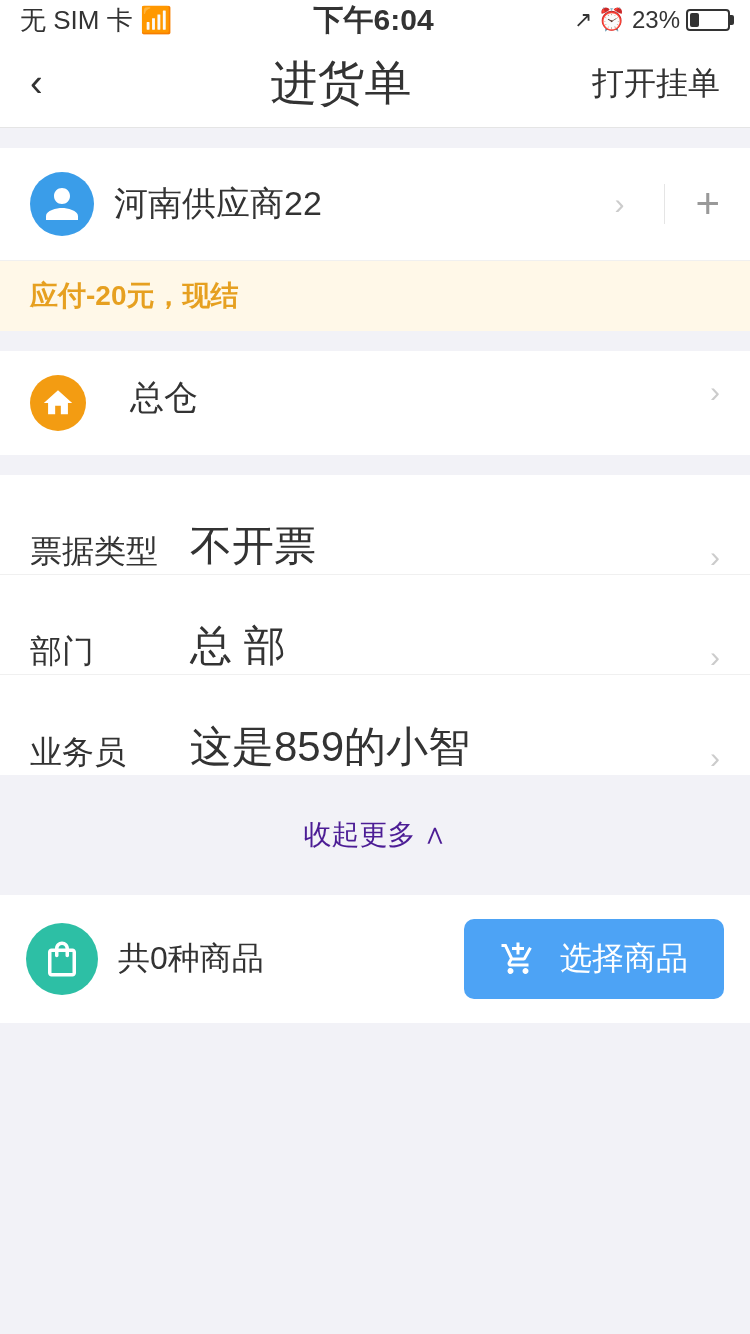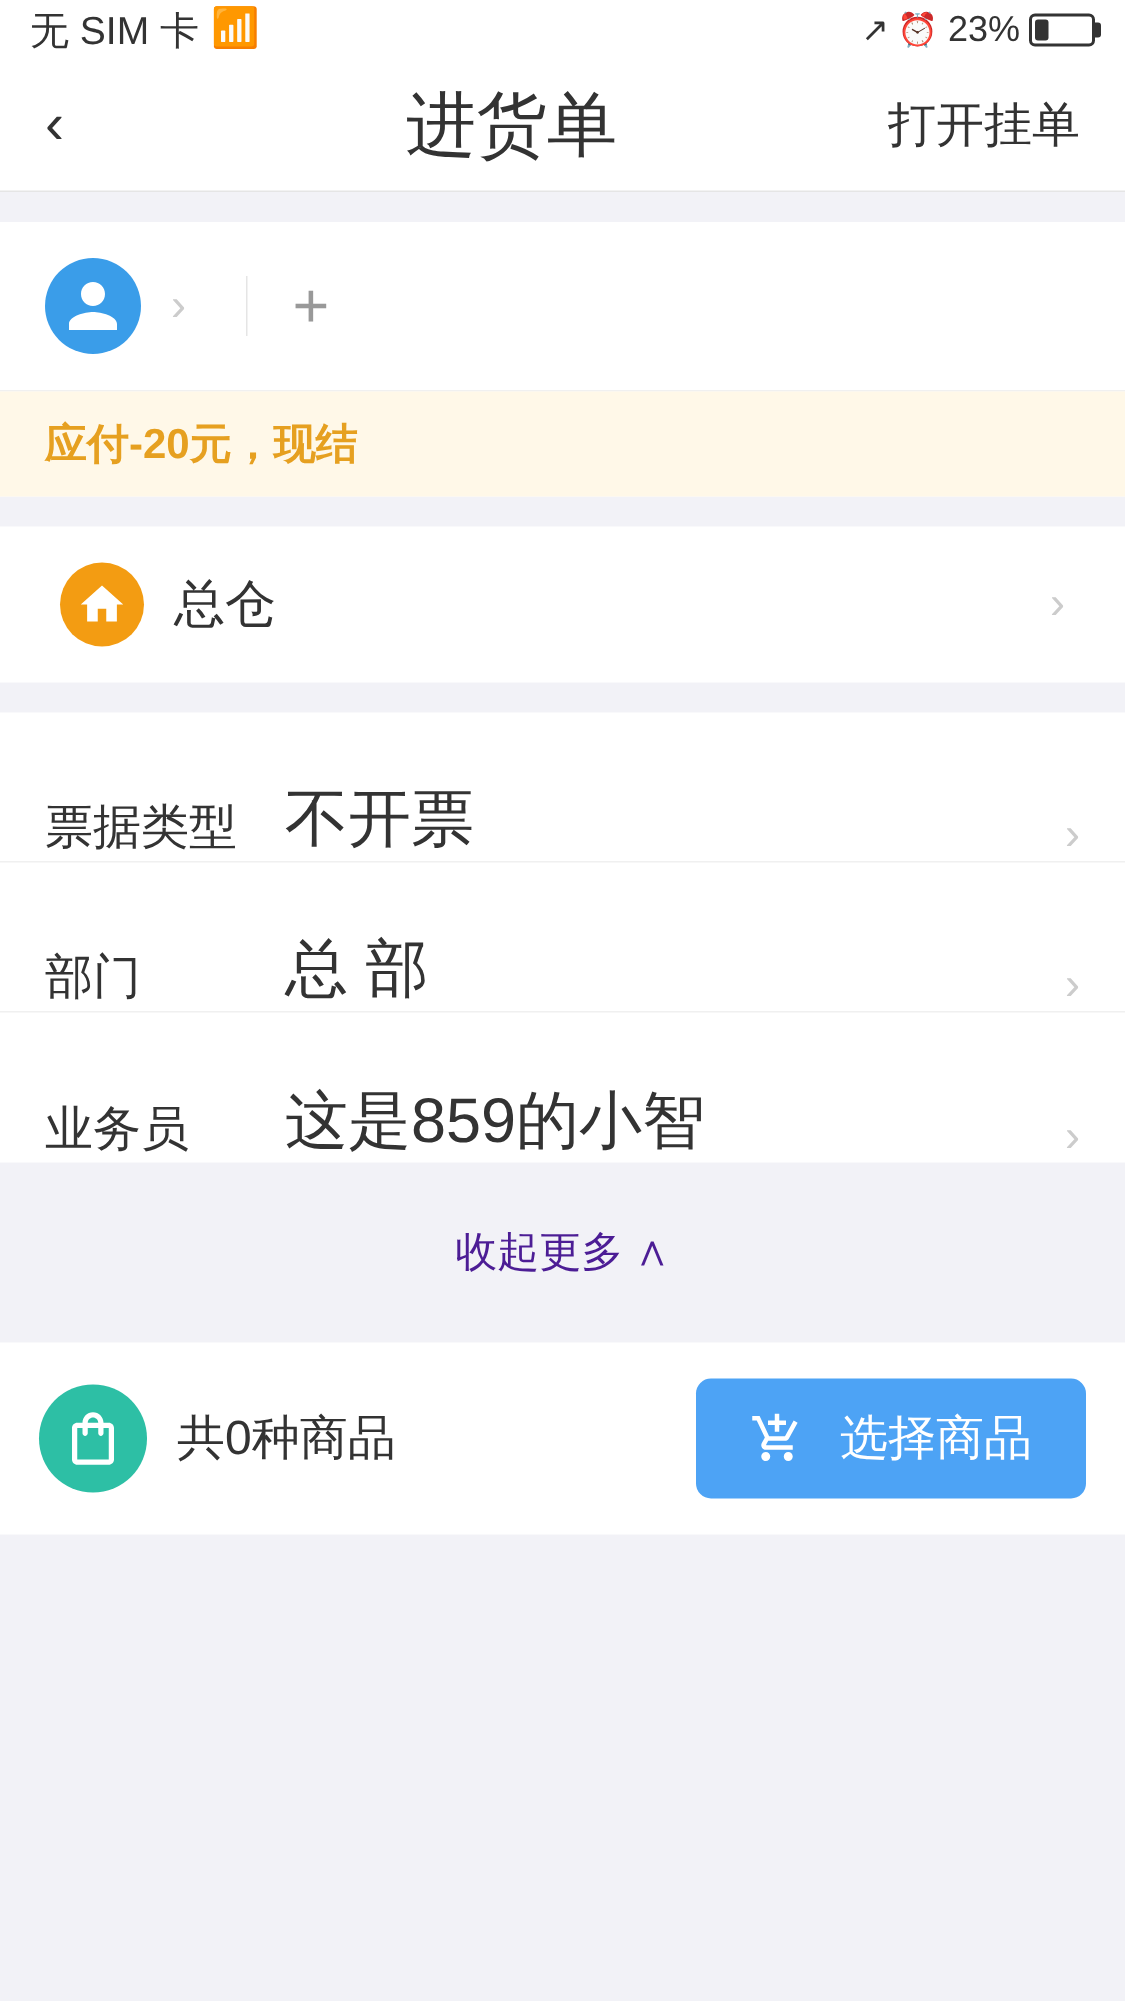--- a/index.html
+++ b/index.html
@@ -18,21 +18,21 @@
       width: 100%;
       height: 40px;
       background: #fff;
       display: flex;
       align-items: center;
       justify-content: space-between;
       padding: 0 20px;
       font-size: 26px;
       font-weight: 500;
     }
-    .status-left { display: flex; align-items: flex-start; gap: 8px; }
+    .status-left { display: flex; align-items: center; gap: 8px; }
     .status-center { font-size: 30px; font-weight: 600; }
     .status-right { display: flex; align-items: center; gap: 6px; font-size: 24px; }
     .battery-icon {
       width: 44px; height: 22px;
       border: 2px solid #333;
       border-radius: 4px;
       position: relative;
       display: inline-block;
     }
     .battery-icon::after {
@@ -136,24 +136,25 @@
       background: #fff8e8;
       padding: 16px 30px;
       font-size: 28px;
       color: #e6a020;
       font-weight: bold;
     }
 
     
     .warehouse-row {
       display: flex;
-      align-items: center;
-      padding: 24px 40px;
+      align-items: flex-start;
+      padding: 24px 30px;
       background: #fff;
       margin-top: 20px;
+      gap: 24px;
     }
     .warehouse-icon {
       width: 56px; height: 56px;
       border-radius: 50%;
       background: #f39c12;
       display: flex; align-items: center; justify-content: center;
       margin-right: 20px;
       flex-shrink: 0;
     }
     .warehouse-icon svg { width: 34px; height: 34px; fill: #fff; }
@@ -256,20 +257,21 @@
     .clock-icon { font-size: 22px; }
   </style>
 </head>
 <body>
 
 <div class="status-bar">
   <div class="status-left">
     <span>无 SIM 卡</span>
     <span class="wifi-icon">📶</span>
   </div>
+  <div class="status-center">下午6:04</div>
   <div class="status-right">
     <span class="location-icon">↗</span>
     <span class="clock-icon">⏰</span>
     <span>23%</span>
     <span class="battery-icon">
       <span class="battery-fill"></span>
     </span>
   </div>
 </div>
 
@@ -280,20 +282,21 @@
 </div>
 
 <div class="section-gap"></div>
 <div class="card">
   <div class="supplier-row">
     <div class="supplier-avatar">
       <svg viewBox="0 0 24 24">
         <path d="M12 12c2.7 0 4.8-2.1 4.8-4.8S14.7 2.4 12 2.4 7.2 4.5 7.2 7.2 9.3 12 12 12zm0 2.4c-3.2 0-9.6 1.6-9.6 4.8v2.4h19.2v-2.4c0-3.2-6.4-4.8-9.6-4.8z"></path>
       </svg>
     </div>
+    <span class="supplier-name">河南供应商22</span>
     <span class="supplier-chevron">›</span>
     <div class="supplier-divider"></div>
     <span class="supplier-add">+</span>
   </div>
   <div class="notice-bar">
     <span>应付-20元，现结</span>
   </div>
 </div>
 
 <div class="card">

